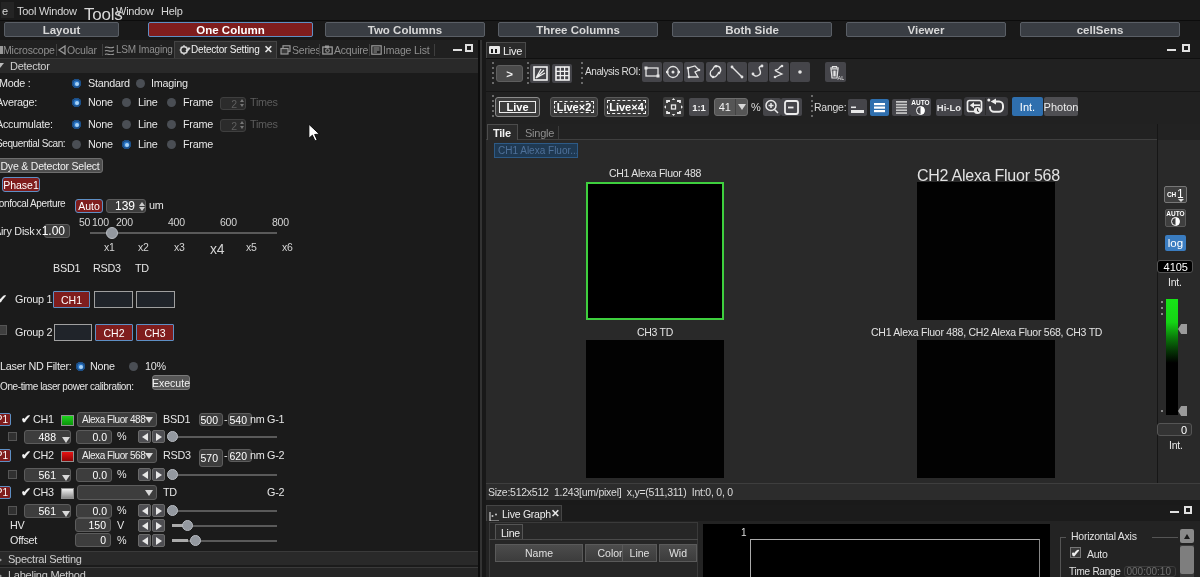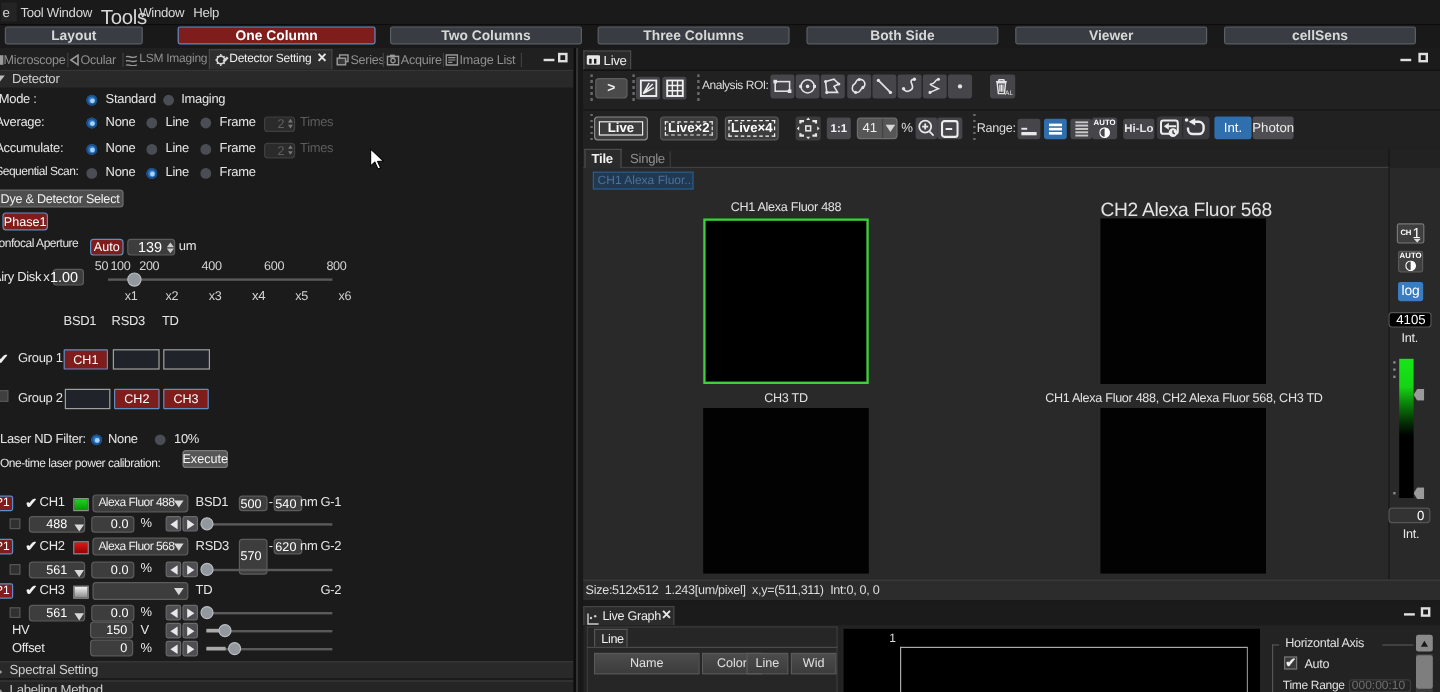--- a/index.html
+++ b/index.html
@@ -156,21 +156,21 @@
 <div class="tx" style="left:272px;top:159px;font-size:10.5px;color:#d4d4d4">800</div>
 
 <div class="tx" style="left:-6px;top:168px">Airy Disk</div>
 <div class="tx" style="left:36px;top:168px">x</div>
 <div class="vb" style="left:44px;top:166px;width:26px;height:14px;font-size:12px">1.00</div>
 <div class="trk" style="left:90px;top:174px;width:187px"></div>
 <div class="hdl" style="left:106px;top:169px;width:12px;height:12px"></div>
 <div class="tx" style="left:104px;top:184px;font-size:10.5px;color:#d4d4d4">x1</div>
 <div class="tx" style="left:138px;top:184px;font-size:10.5px;color:#d4d4d4">x2</div>
 <div class="tx" style="left:174px;top:184px;font-size:10.5px;color:#d4d4d4">x3</div>
-<div class="tx" style="left:210px;top:184px;font-size:11px;color:#d4d4d4">x4</div>
+<div class="tx" style="left:210px;top:184px;font-size:14px;color:#d4d4d4">x4</div>
 <div class="tx" style="left:246px;top:184px;font-size:10.5px;color:#d4d4d4">x5</div>
 <div class="tx" style="left:282px;top:184px;font-size:10.5px;color:#d4d4d4">x6</div>
 
 <div class="tx" style="left:53px;top:205px">BSD1</div>
 <div class="tx" style="left:93px;top:205px">RSD3</div>
 <div class="tx" style="left:135px;top:205px">TD</div>
 
 <div class="cb on" style="left:-3px;top:236px">✔</div>
 <div class="tx" style="left:15px;top:236px">Group 1</div>
 <div class="b bl" style="left:53px;top:233px;width:37px;height:17px;font-weight:normal;font-size:10.5px;border-radius:1px">CH1</div>
@@ -212,21 +212,21 @@
 <div class="arb r" style="left:152px;top:372px"></div>
 <div class="trk" style="left:172px;top:378px;width:105px"></div>
 <div class="hdl" style="left:167px;top:373px"></div>
 
 <div class="b bl" style="left:-4px;top:391px;width:15px;height:13px;font-size:10px;font-weight:normal;justify-content:flex-end;padding-right:2px">P1</div>
 <div class="cb on" style="left:21px;top:392px">✔</div>
 <div class="tx" style="left:33px;top:392px">CH2</div>
 <div class="sw" style="left:61px;top:393px;background:linear-gradient(#e81414,#8d0404)"></div>
 <div class="dd" style="left:77px;top:390px;width:80px;height:15px;padding-left:4px;font-size:10px;letter-spacing:-0.45px">Alexa Fluor 568<span class="dda"></span></div>
 <div class="tx" style="left:163px;top:392px">RSD3</div>
-<div class="vb" style="left:199px;top:391px;width:24px;height:30px">570</div>
+<div class="vb" style="left:199px;top:391px;width:24px;height:18px">570</div>
 <div class="tx" style="left:224px;top:392px">-</div>
 <div class="vb" style="left:228px;top:391px;width:24px;height:13px">620</div>
 <div class="tx" style="left:250px;top:392px">nm</div>
 <div class="tx" style="left:267px;top:392px">G-2</div>
 <div class="cb" style="left:8px;top:412px;width:9px;height:9px"></div>
 <div class="vb" style="left:24px;top:410px;width:47px;height:14px;padding-right:14px">561</div>
 <div class="dda" style="left:62px;top:417px;right:auto;margin-top:0"></div>
 <div class="vb" style="left:76px;top:410px;width:36px;height:14px">0.0</div>
 <div class="tx" style="left:117px;top:411px">%</div>
 <div class="arb l" style="left:138px;top:410px"></div>

